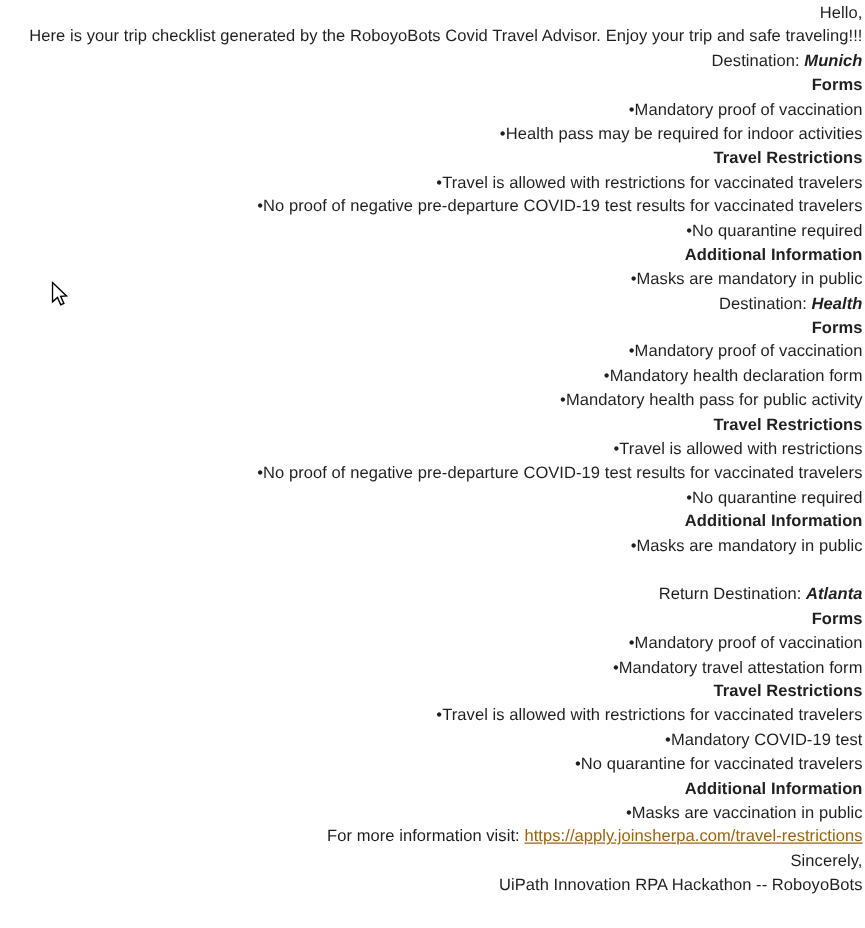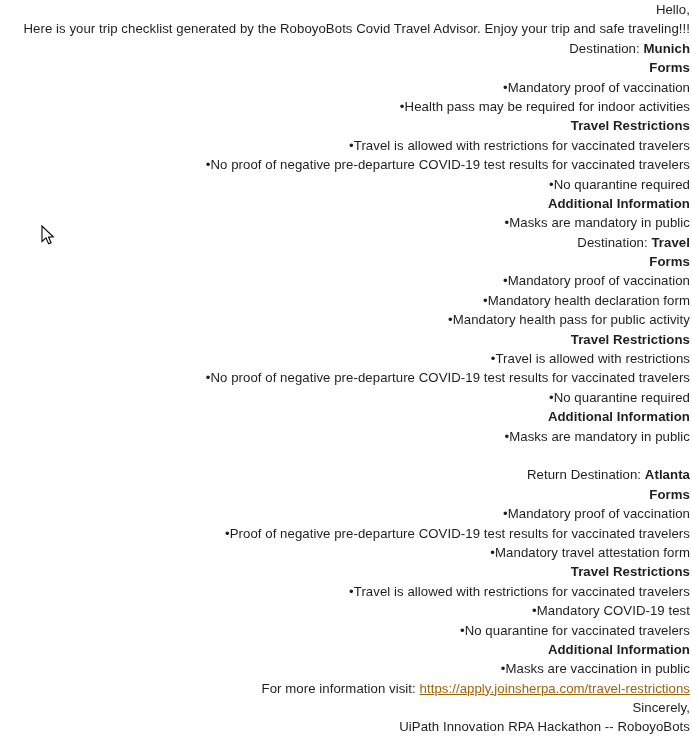--- a/index.html
+++ b/index.html
@@ -49,20 +49,21 @@
 
   .line.bullet {
     font-weight: normal;
   }
 
   .line.destination {
     font-weight: normal;
   }
   .line.destination .dest-value {
     font-weight: bold;
+    font-style: italic;
   }
 
   .line.spacer {
     height: 19.4px;
   }
 
   .bullet-mark {
     display: inline-block;
     width: 9px;
     font-size: 13.2px;
@@ -96,36 +97,35 @@
       <div class="line destination"><span>Destination:</span> <span class="dest-value">Munich</span></div>
       <div class="line heading">Forms</div>
       <div class="line bullet"><span class="bullet-mark">•</span><span>Mandatory proof of vaccination</span></div>
       <div class="line bullet"><span class="bullet-mark">•</span><span>Health pass may be required for indoor activities</span></div>
       <div class="line heading">Travel Restrictions</div>
       <div class="line bullet"><span class="bullet-mark">•</span><span>Travel is allowed with restrictions for vaccinated travelers</span></div>
       <div class="line bullet"><span class="bullet-mark">•</span><span>No proof of negative pre-departure COVID-19 test results for vaccinated travelers</span></div>
       <div class="line bullet"><span class="bullet-mark">•</span><span>No quarantine required</span></div>
       <div class="line heading">Additional Information</div>
       <div class="line bullet"><span class="bullet-mark">•</span><span>Masks are mandatory in public</span></div>
-      <div class="line destination"><span>Destination:</span> <span class="dest-value">Travel</span></div>
+      <div class="line destination"><span>Destination:</span> <span class="dest-value">Health</span></div>
       <div class="line heading">Forms</div>
       <div class="line bullet"><span class="bullet-mark">•</span><span>Mandatory proof of vaccination</span></div>
       <div class="line bullet"><span class="bullet-mark">•</span><span>Mandatory health declaration form</span></div>
       <div class="line bullet"><span class="bullet-mark">•</span><span>Mandatory health pass for public activity</span></div>
       <div class="line heading">Travel Restrictions</div>
       <div class="line bullet"><span class="bullet-mark">•</span><span>Travel is allowed with restrictions</span></div>
       <div class="line bullet"><span class="bullet-mark">•</span><span>No proof of negative pre-departure COVID-19 test results for vaccinated travelers</span></div>
       <div class="line bullet"><span class="bullet-mark">•</span><span>No quarantine required</span></div>
       <div class="line heading">Additional Information</div>
       <div class="line bullet"><span class="bullet-mark">•</span><span>Masks are mandatory in public</span></div>
       <div class="line spacer"></div>
       <div class="line destination"><span>Return Destination:</span> <span class="dest-value">Atlanta</span></div>
       <div class="line heading">Forms</div>
       <div class="line bullet"><span class="bullet-mark">•</span><span>Mandatory proof of vaccination</span></div>
-      <div class="line bullet"><span class="bullet-mark">•</span><span>Proof of negative pre-departure COVID-19 test results for vaccinated travelers</span></div>
       <div class="line bullet"><span class="bullet-mark">•</span><span>Mandatory travel attestation form</span></div>
       <div class="line heading">Travel Restrictions</div>
       <div class="line bullet"><span class="bullet-mark">•</span><span>Travel is allowed with restrictions for vaccinated travelers</span></div>
       <div class="line bullet"><span class="bullet-mark">•</span><span>Mandatory COVID-19 test</span></div>
       <div class="line bullet"><span class="bullet-mark">•</span><span>No quarantine for vaccinated travelers</span></div>
       <div class="line heading">Additional Information</div>
       <div class="line bullet"><span class="bullet-mark">•</span><span>Masks are vaccination in public</span></div>
     </div>
 
   <div class="line moreinfo"><span>For more information visit:</span> <a class="link" href="#" style="color: #a16207;">https://apply.joinsherpa.com/travel-restrictions</a></div>

